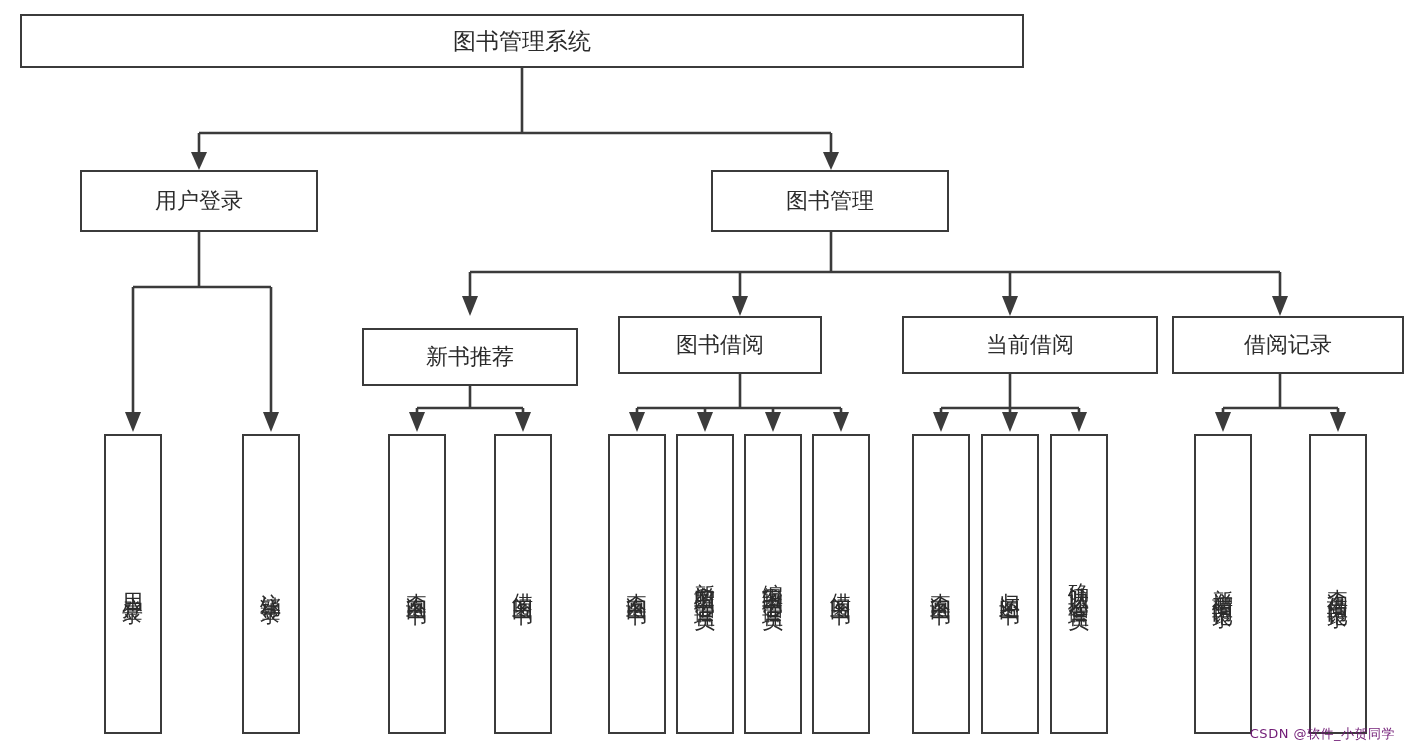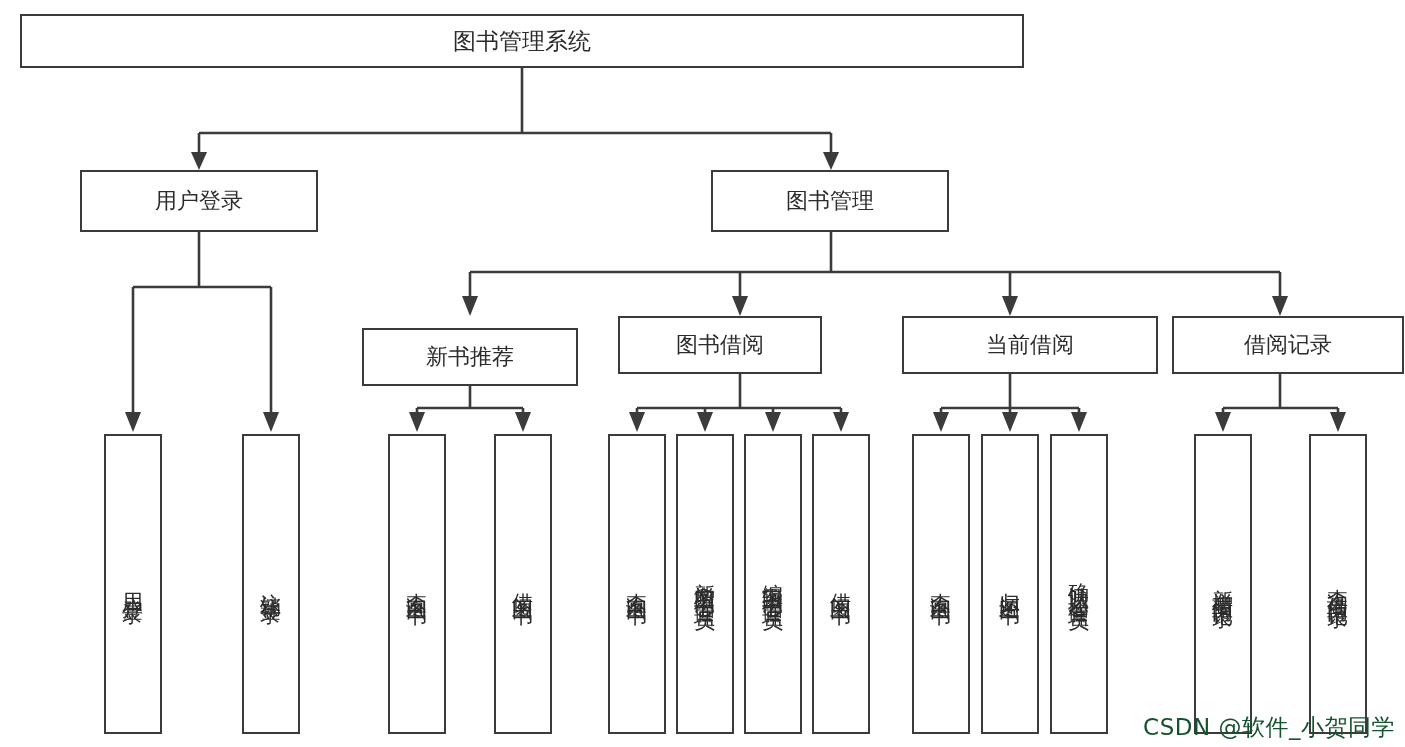--- a/index.html
+++ b/index.html
@@ -72,22 +72,22 @@
     letter-spacing: 4px;
     line-height: 1;
     white-space: nowrap;
   }
   
   #watermark {
     position: absolute;
     right: 10px;
     bottom: 4px;
     font-family: "DejaVu Sans", "Liberation Sans", sans-serif;
-    font-size: 23px;
-    color: #14532d;
+    font-size: 13px;
+    color: #701a75;
     letter-spacing: 0.5px;
     white-space: nowrap;
   }
 </style>
 </head>
 <body>
 
 <div id="diagram">
 
   <svg id="connectors" viewBox="0 0 1405 747" width="1405" height="747">

